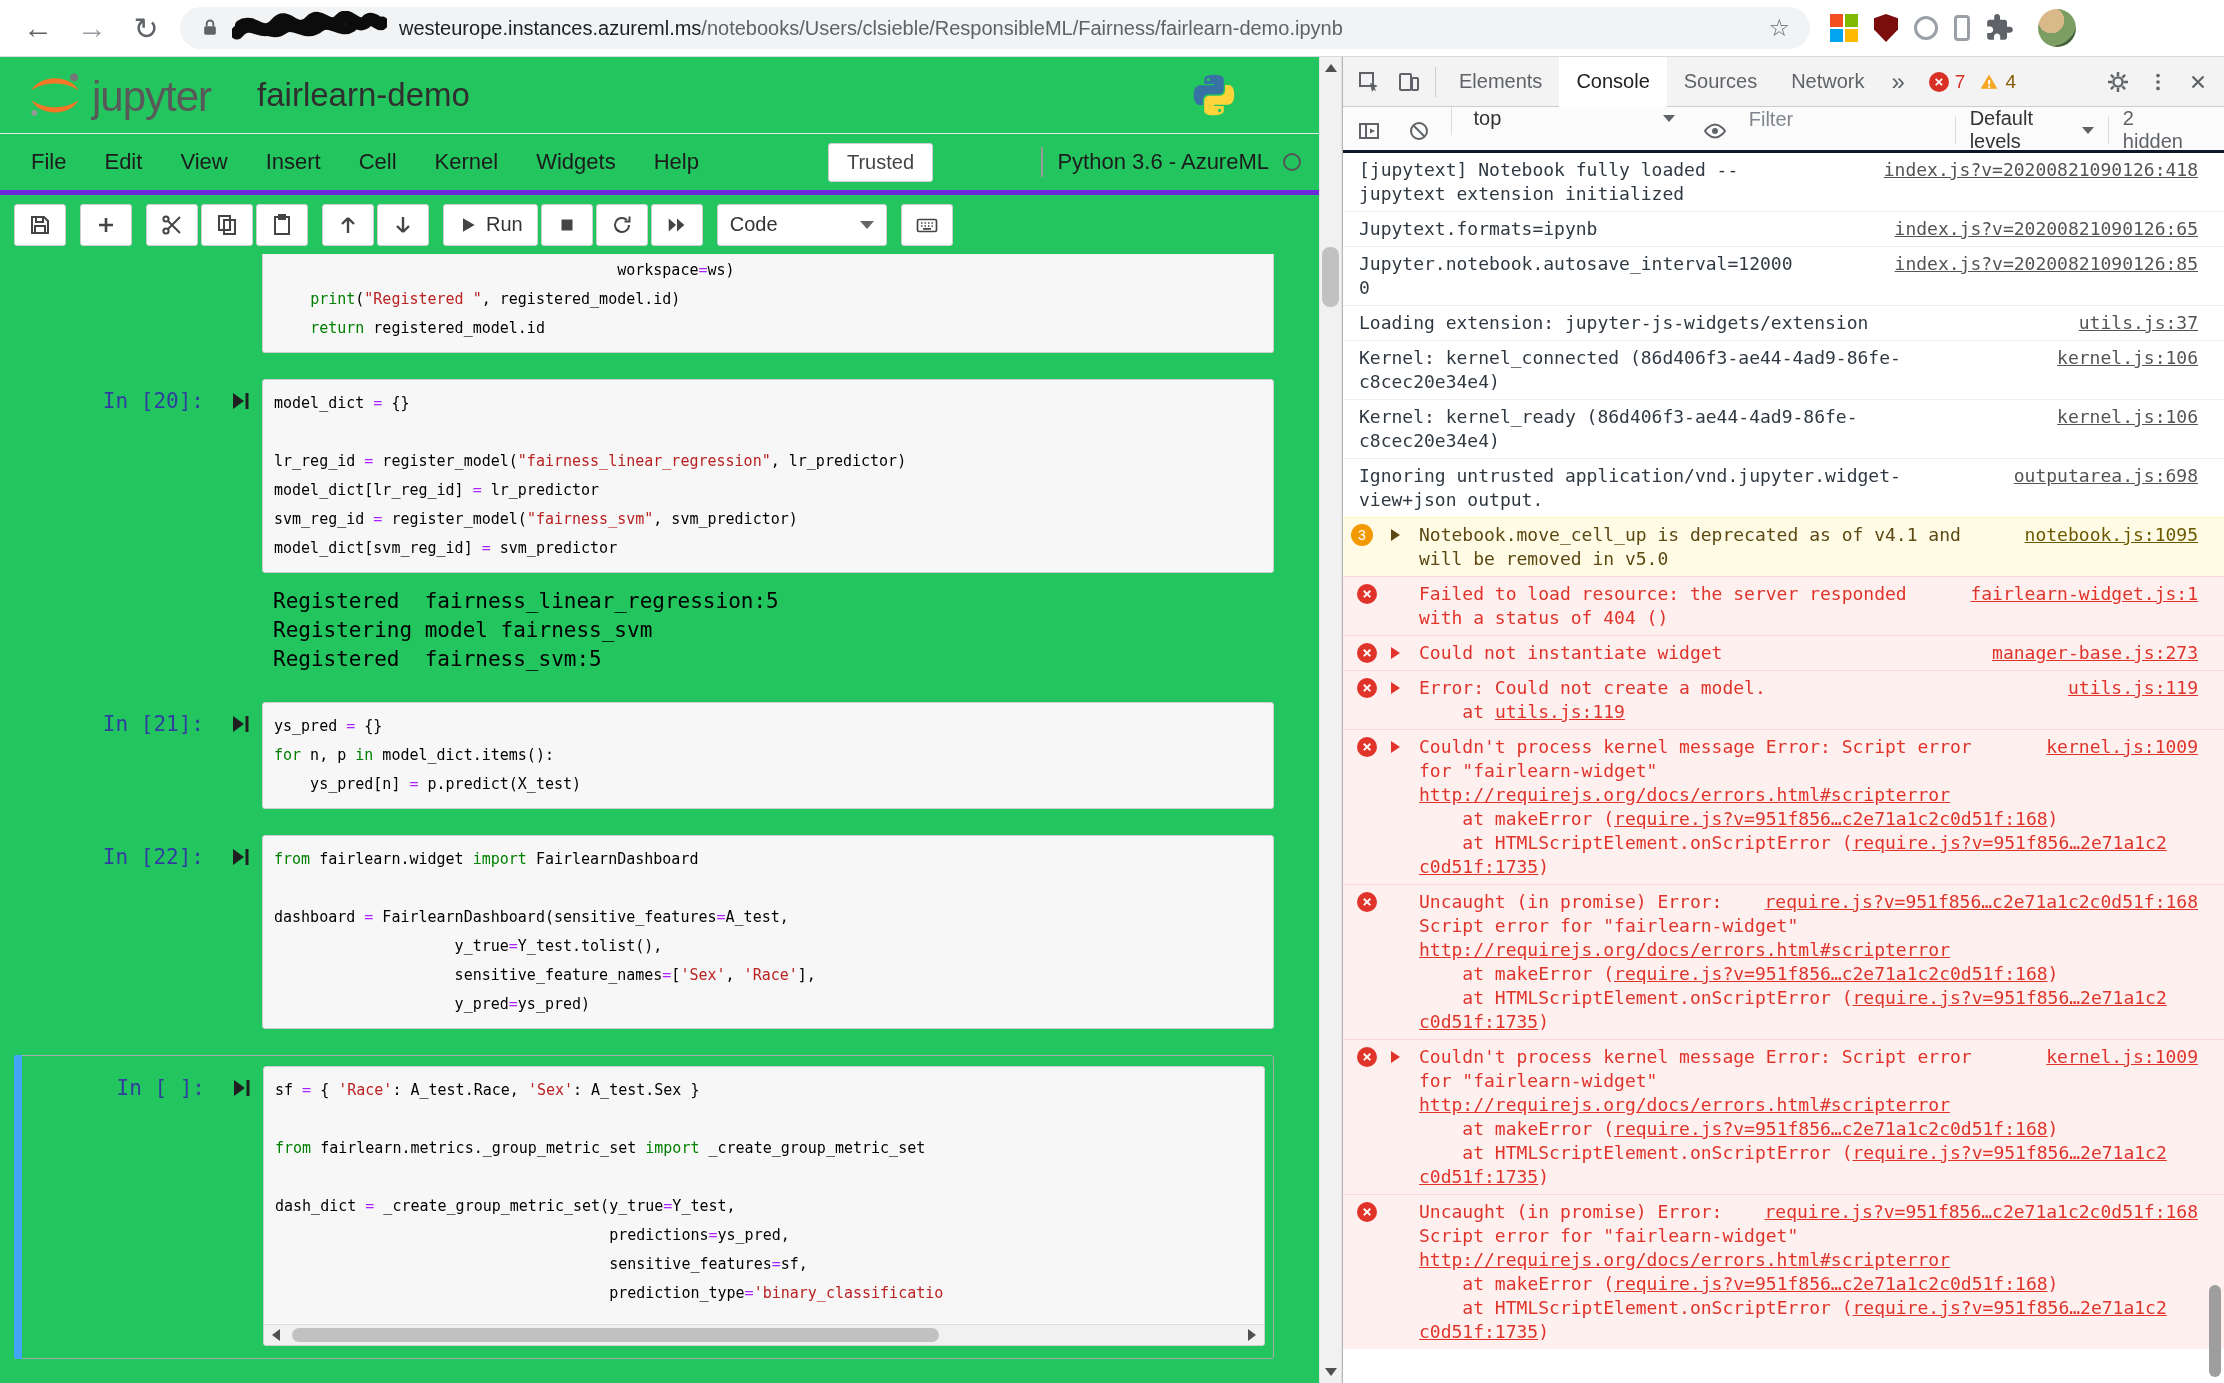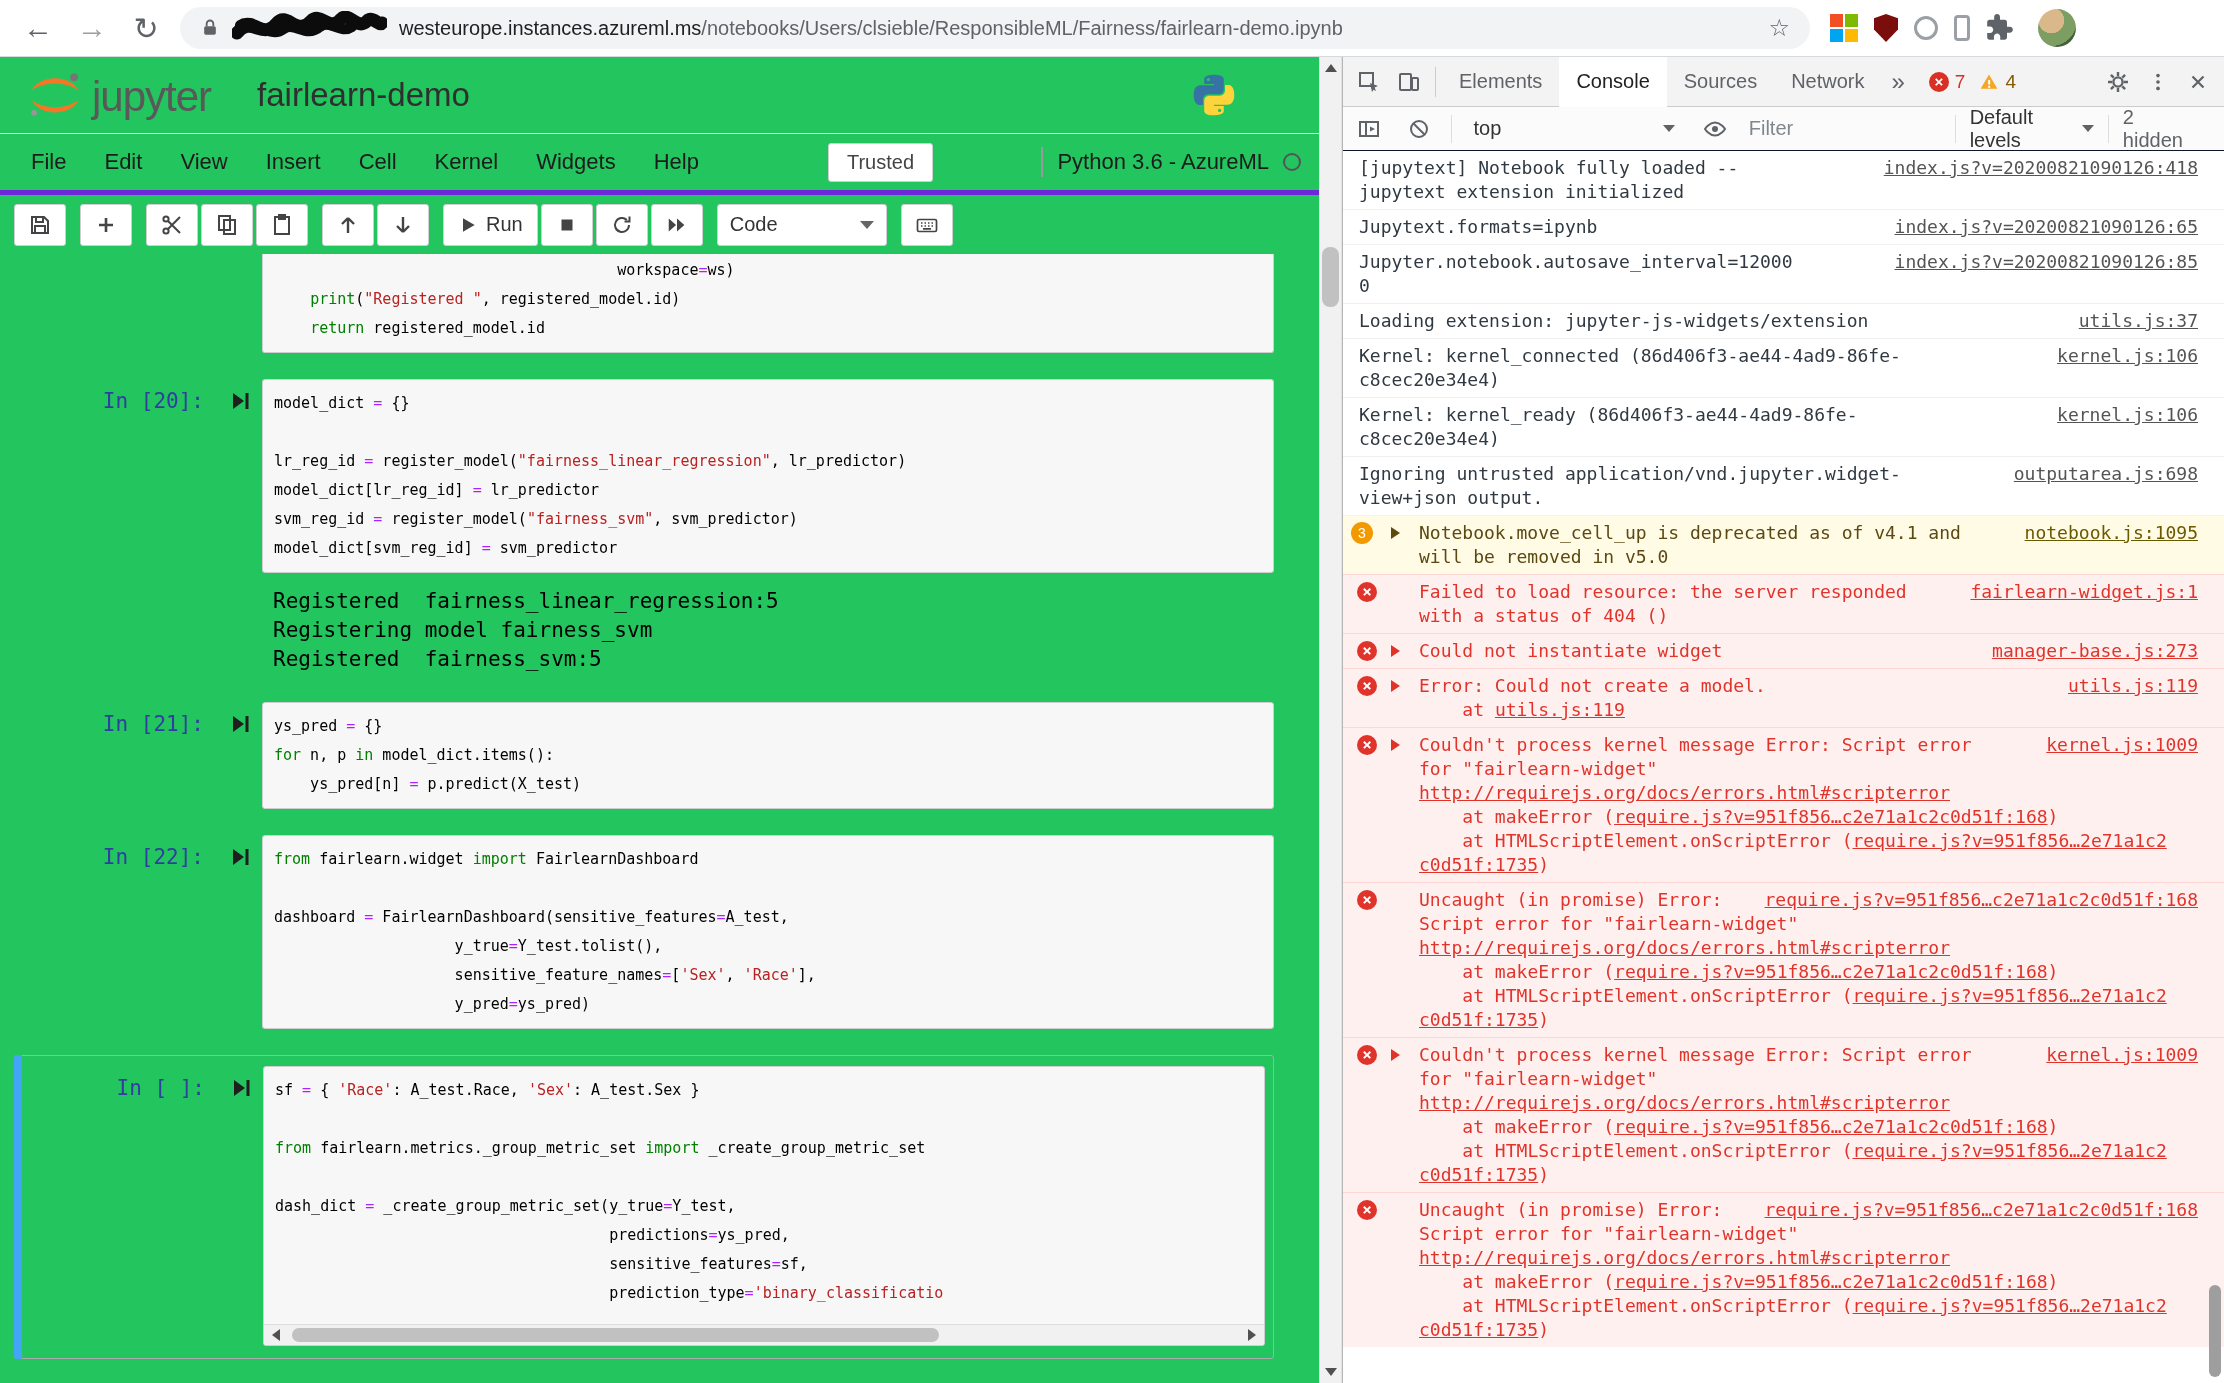--- a/index.html
+++ b/index.html
@@ -98,21 +98,21 @@
   .dt-tab{padding:0 17px;font-size:20px;color:#5f6368;display:flex;align-items:center;cursor:pointer}
   .dt-tab.selected{color:#202124;background:#fff;border-bottom:1px solid #fff;margin-bottom:-1px}
   .more-tabs{font-size:24px;color:#5f6368;padding:0 10px}
   .badge-group{display:flex;align-items:center;gap:6px;margin-left:14px}
   .err-badge-ic{width:20px;height:20px;border-radius:50%;background:#d93025;color:#fff;font-size:15px;line-height:20px;
     text-align:center;font-weight:bold}
   .err-badge-n{color:#d93025;font-size:19px}
   .warn-badge-n{color:#865900;font-size:19px}
   .dt-right{margin-left:auto;display:flex;align-items:center}
   
-  .dt-ctoolbar{height:43px;border-bottom:1px solid #0f172a;display:flex;align-items:center;padding:0 8px;gap:14px;
+  .dt-ctoolbar{height:43px;border-bottom:3px solid #0f172a;display:flex;align-items:flex-start;padding:0 8px;gap:14px;
     font-size:20px;color:#333;background:#fbfbfb;flex:none}
   .ctx-select{width:225px;display:flex;align-items:center;justify-content:space-between;padding:0 8px;cursor:pointer}
   .caret-sm{width:0;height:0;border-left:6px solid transparent;border-right:6px solid transparent;border-top:7px solid #5f6368}
   .filter-input{border:none;background:transparent;font-size:20px;color:#333;width:190px;outline:none;
     font-family:"Liberation Sans",sans-serif}
   .filter-input::placeholder{color:#80868b}
   .vsep{width:1px;height:28px;background:#ddd}
   .dt-ctool-right{margin-left:auto;display:flex;align-items:center;gap:14px;padding-right:26px}
   .levels{display:flex;align-items:center;gap:10px;cursor:pointer;color:#333}
   .hidden-lbl{color:#5f6368}

